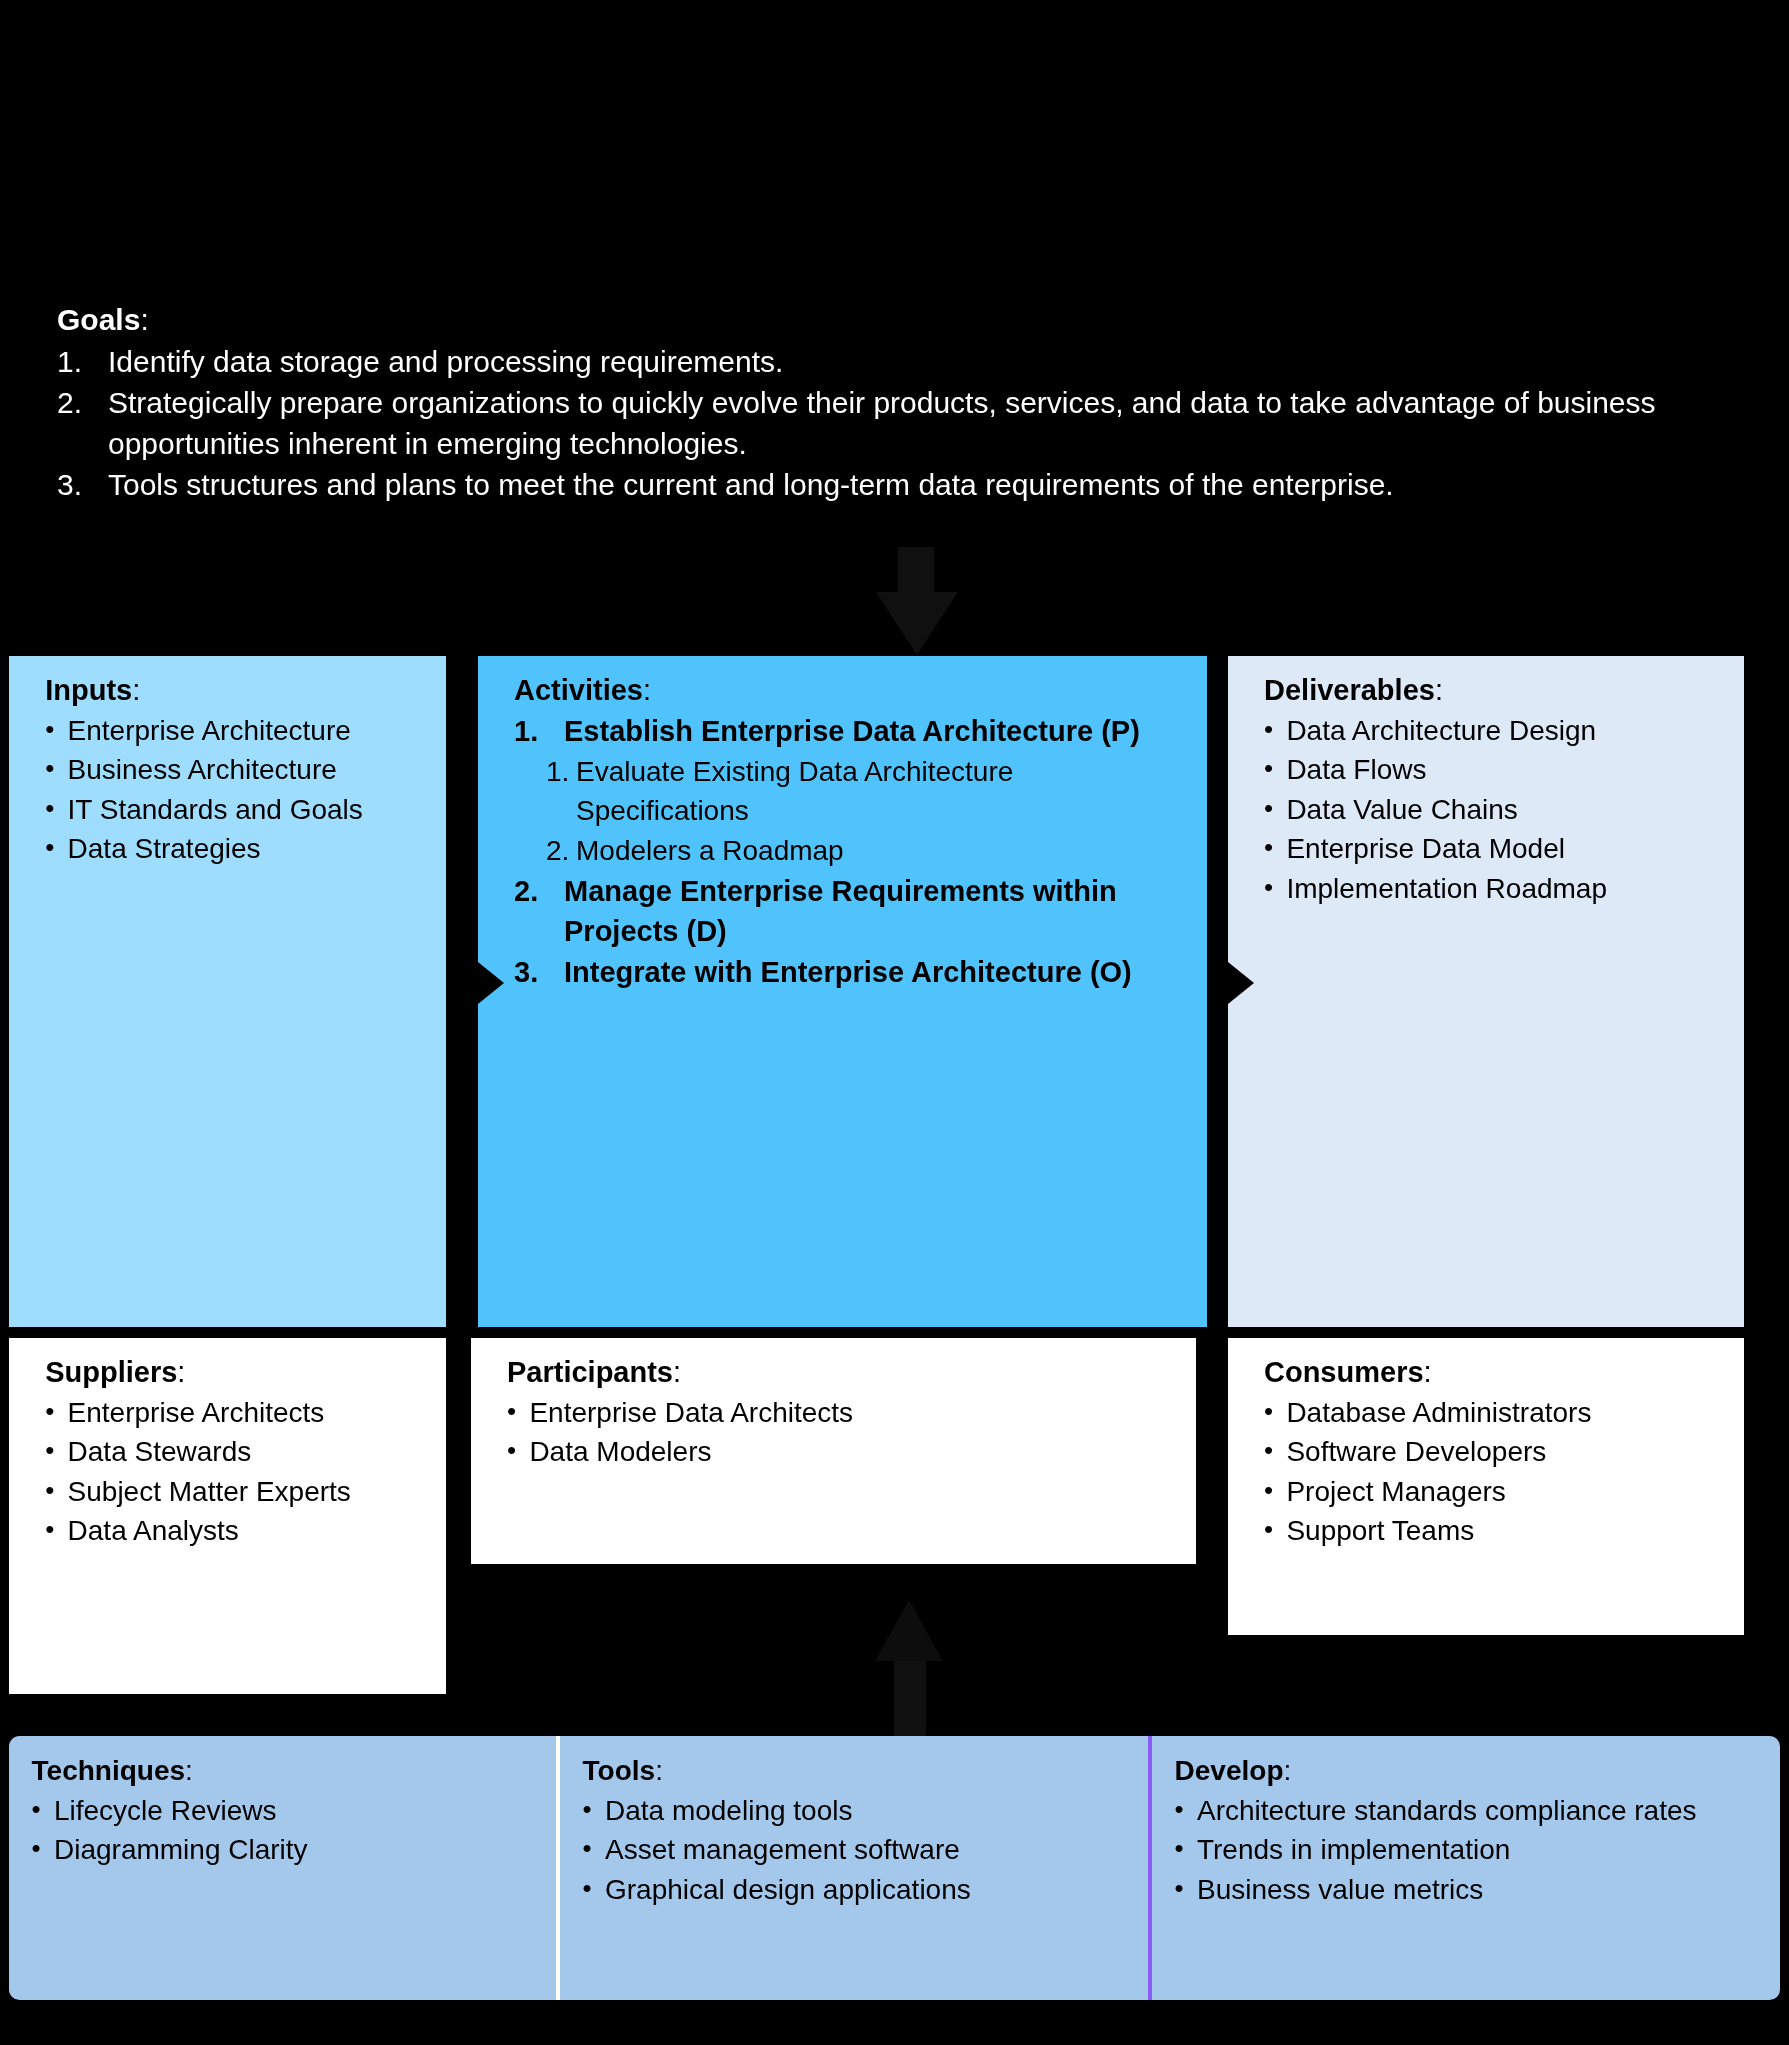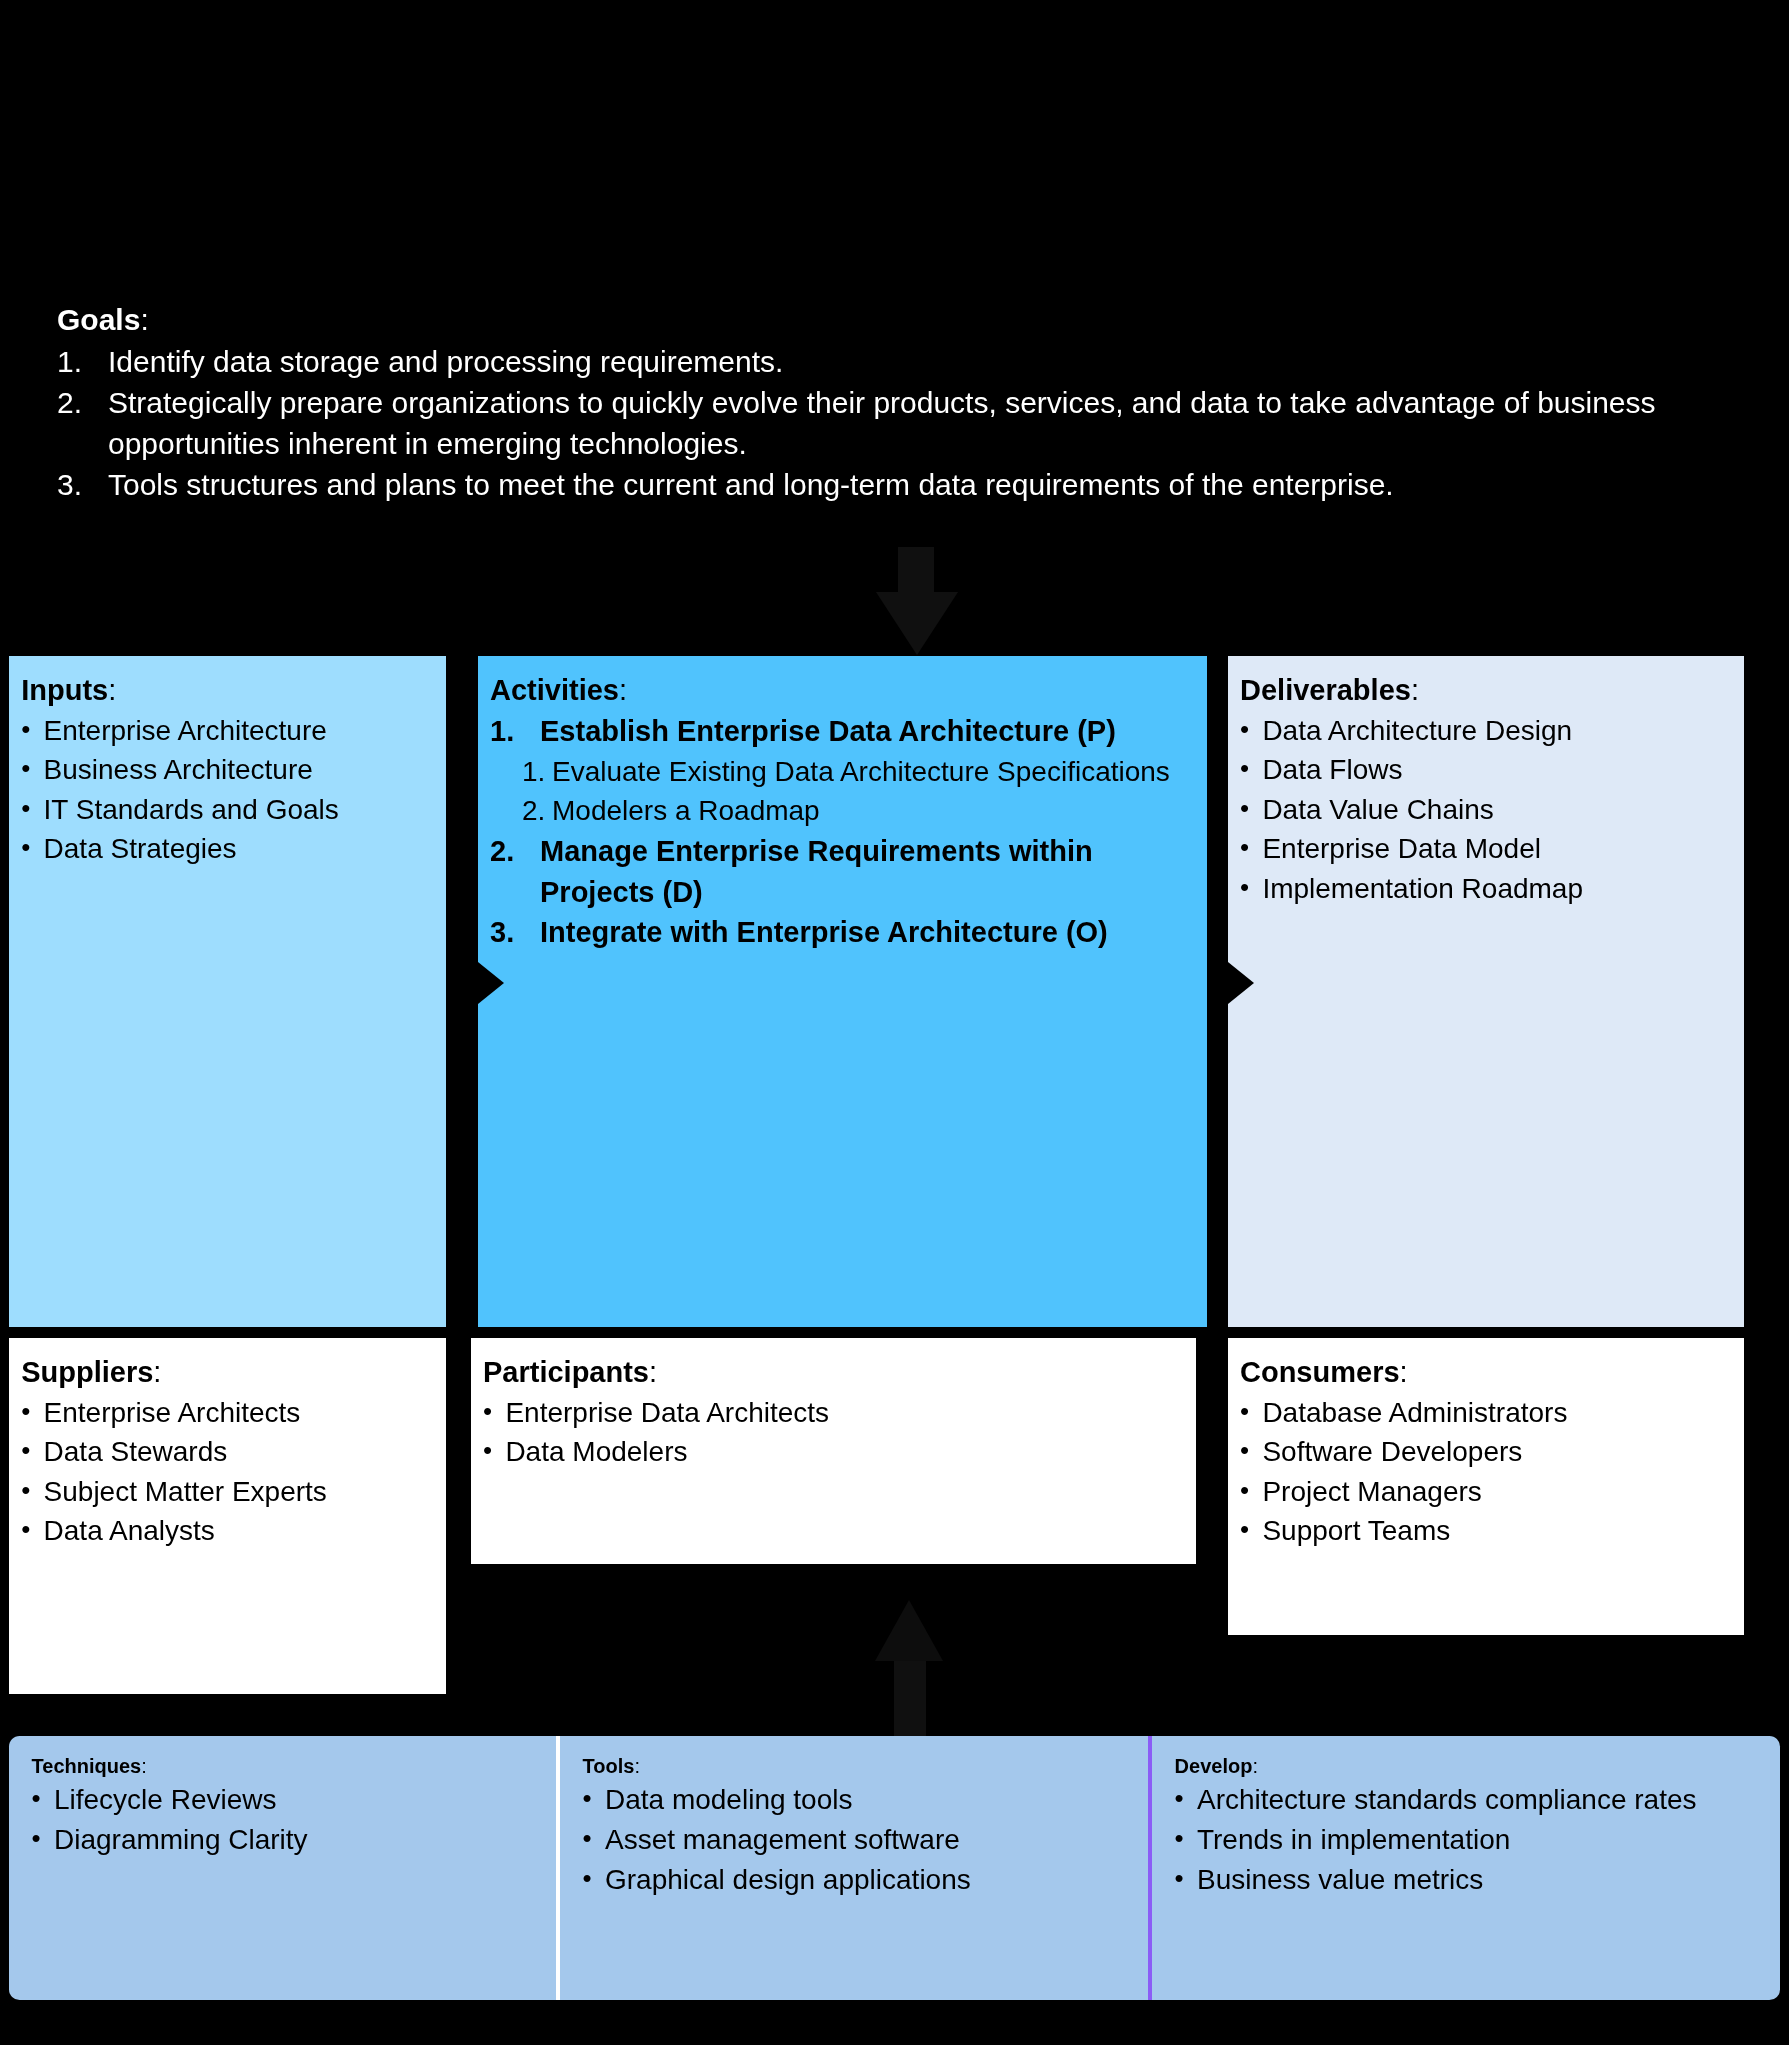--- a/index.html
+++ b/index.html
@@ -75,21 +75,21 @@
     position: absolute;
     background: #000000;
     z-index: 5;
   }
 
   
   .panel {
     position: absolute;
     box-sizing: border-box;
     color: #000000;
-    padding: 16px 20px 13px 12px;
+    padding: 16px 20px 13px 36px;
   }
   .panel-title {
     font-size: 29px;
     line-height: 1.3;
     margin-bottom: 1.3px;
     color: #000000;
   }
   .panel-title b { font-weight: bold; }
   .bullet-list {
     list-style: none;
@@ -160,21 +160,21 @@
     box-sizing: border-box;
   }
   .bottom-cell {
     box-sizing: border-box;
     padding: 17px 22.4px 0 22.4px;
     color: #000000;
   }
   #cell-techniques { width: 551px; border-right: 4px solid #ffffff; }
   #cell-tools      { width: 592px; border-right: 4px solid #8b5cf6; }
   #cell-metrics    { flex: 1 1 auto; }
-  .bottom-cell .panel-title { font-size: 20px; }
+  .bottom-cell .panel-title { font-size: 28px; }
   .bottom-cell .bullet-list li { font-size: 28px; line-height: 1.42; }
 </style>
 </head>
 <body>
 
 <div id="goals-section">
   <div class="goals-heading">
     <b>Goals</b><span>:</span>
   </div>
   <div class="goal-row">

